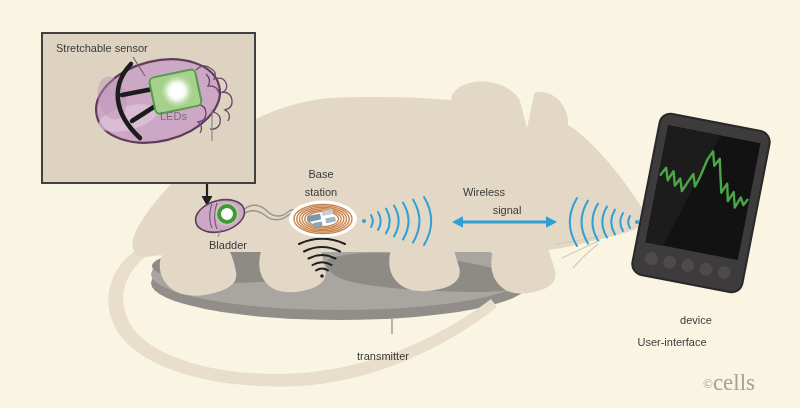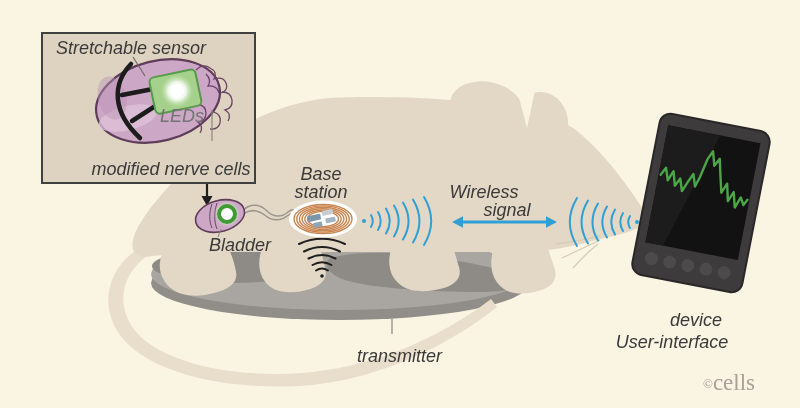--- a/index.html
+++ b/index.html
@@ -1,19 +1,19 @@
 <!DOCTYPE html>
 <html><head>
 <meta charset="utf-8">
 <style>
   html,body{margin:0;padding:0;}
   #fig{position:relative;width:800px;height:408px;background:#faf4e3;overflow:hidden;
        font-family:"Liberation Sans","DejaVu Sans",sans-serif;}
   #art{position:absolute;left:0;top:0;}
-  .lbl{position:absolute;font-size:18px;line-height:18px;color:#3a3a3a;white-space:nowrap;font-style:italic;}
+  .lbl{position:absolute;font-size:11px;line-height:18px;color:#3a3a3a;white-space:nowrap;}
   .ctr{transform:translateX(-50%);text-align:center;}
   .white{color:#737373;}
   #credit{position:absolute;left:703px;top:371px;color:#a8a099;
           font-family:"Liberation Serif","DejaVu Serif",serif;font-size:23px;line-height:24px;}
   #credit .sym{font-size:13px;vertical-align:2px;}
 </style>
 </head>
 <body>
 
 <div id="fig">
@@ -169,21 +169,20 @@
     </g>
     <circle cx="177" cy="91" r="16" fill="url(#glowBig)"></circle>
     <circle cx="177" cy="91" r="7" fill="#ffffff"></circle>
     <path d="M 133,57 L 145,76" stroke="#6f6a63" stroke-width="1.2"></path>
     <path d="M 212,110 L 212,141" stroke="#8a8680" stroke-width="1.2"></path>
   </g>
 </svg>
 
   <div class="lbl" style="left:56px;top:39px;">Stretchable sensor</div>
   <div class="lbl white" style="left:160px;top:107px;">LEDs</div>
-  <div class="lbl ctr" style="left:171px;top:160px;">modified nerve cells</div>
 
   <div class="lbl" style="left:209px;top:236px;">Bladder</div>
 
   <div class="lbl ctr" style="left:321px;top:165px;">Base</div>
   <div class="lbl ctr" style="left:321px;top:183px;">station</div>
 
   <div class="lbl ctr" style="left:484px;top:183px;">Wireless</div>
   <div class="lbl ctr" style="left:487px;top:201px;margin-left:20px;">signal</div>
 
   <div class="lbl" style="left:357px;top:347px;">transmitter</div>

